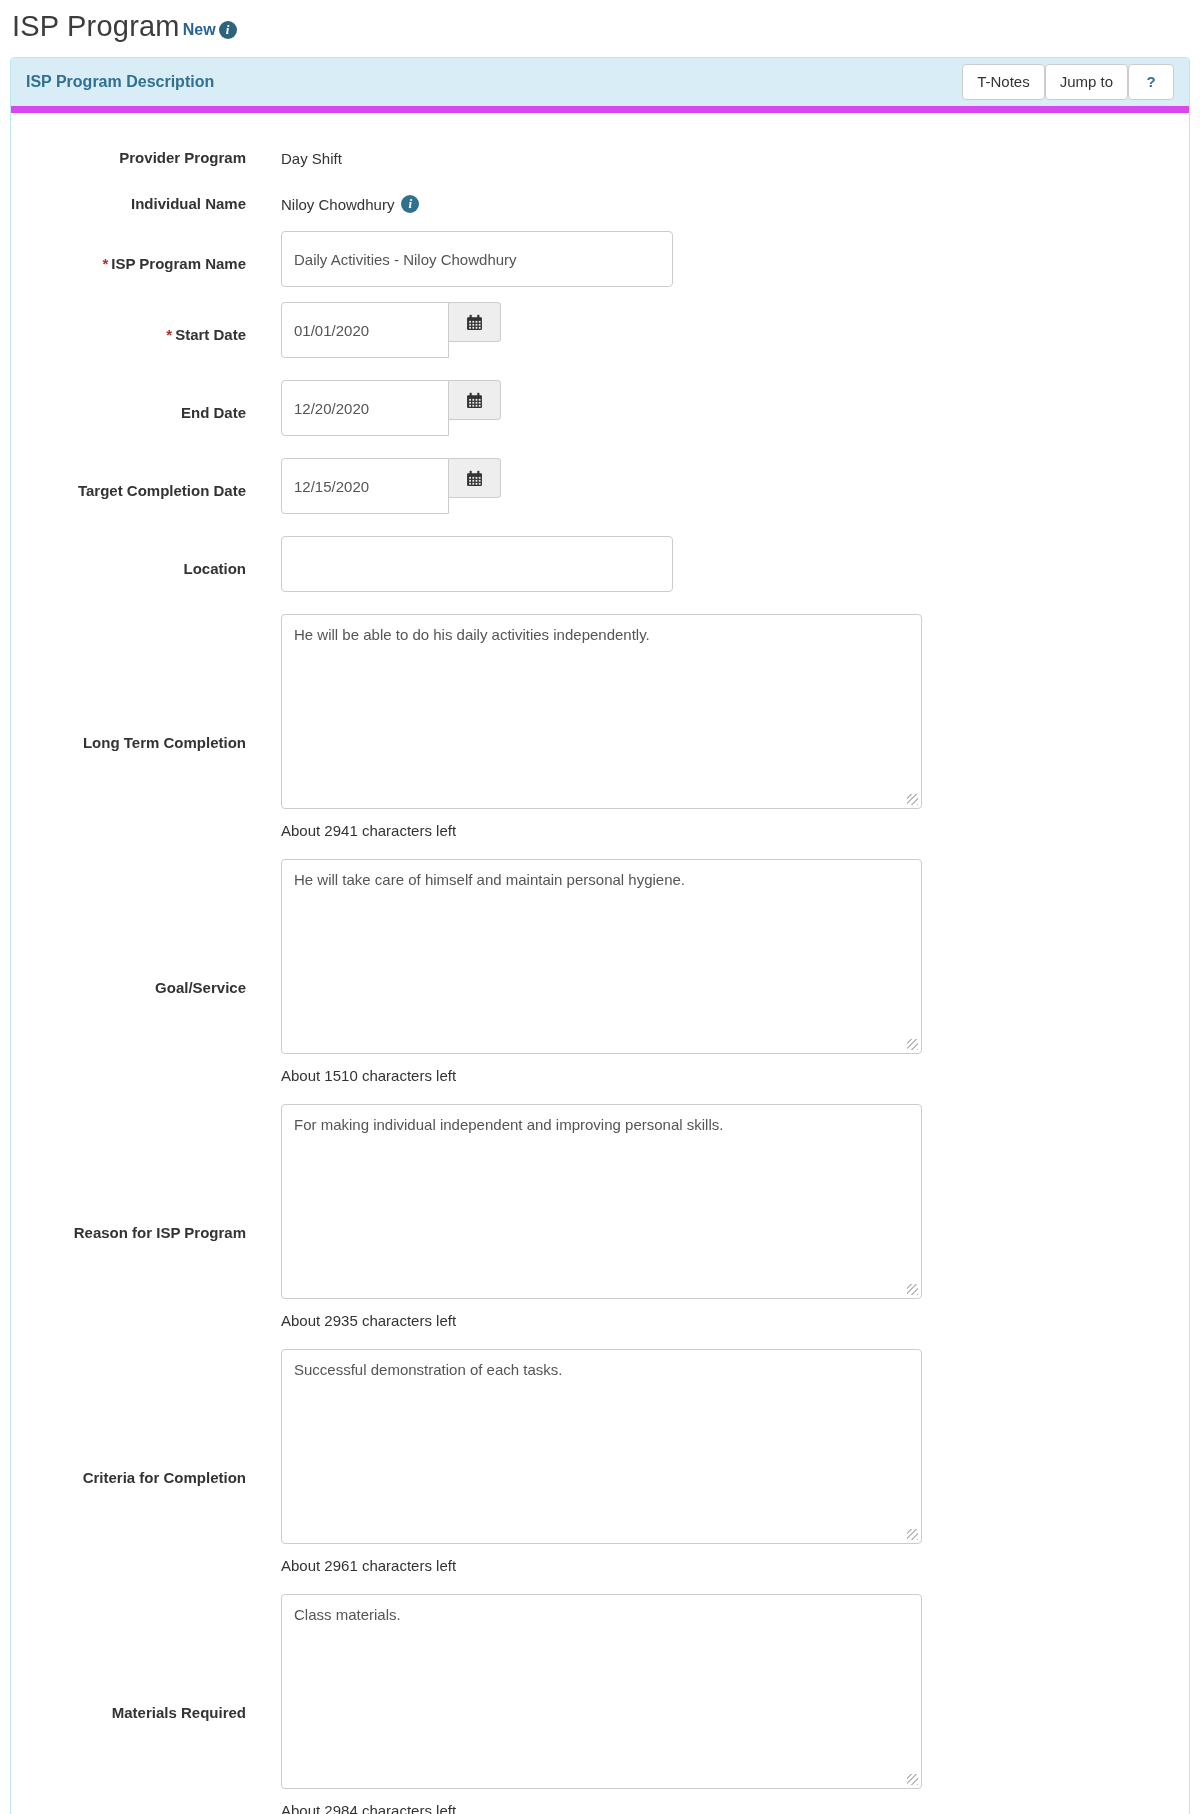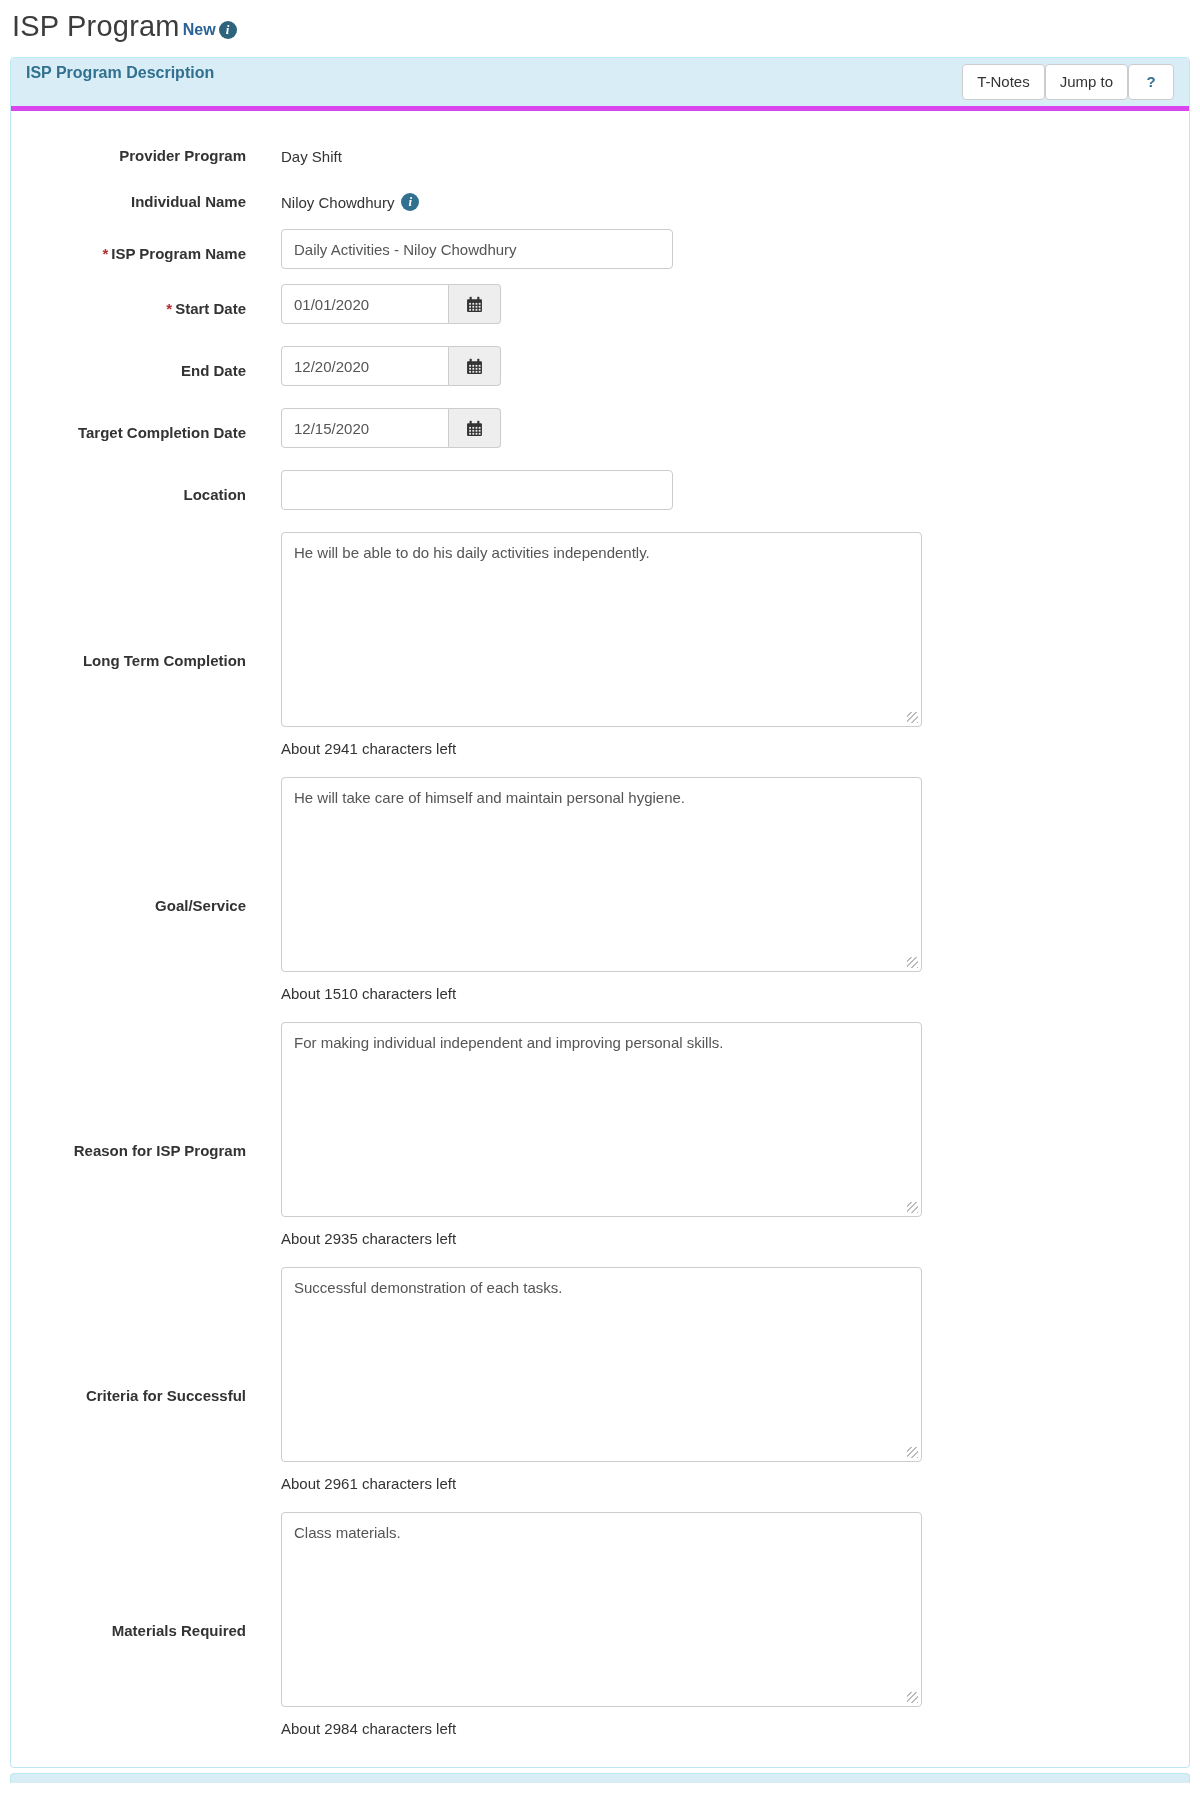--- a/index.html
+++ b/index.html
@@ -50,26 +50,26 @@
 
   
   .panel {
     margin: 0 10px;
     border: 1px solid #bce8f1;
     border-radius: 4px;
     background: #fff;
   }
   .panel-header {
     background: #d9edf7;
-    border-bottom: 5px solid #d946ef;
+    border-bottom: 7px solid #d946ef;
     border-radius: 3px 3px 0 0;
     padding: 6px 15px;
     min-height: 47px;
     display: flex;
-    align-items: flex-start;
+    align-items: center;
     justify-content: space-between;
   }
   .panel-title {
     font-size: 16px;
     font-weight: 700;
     color: #31708f;
   }
   .header-buttons { display: flex; align-items: center; }
   .btn {
     background: #fff;
@@ -105,21 +105,21 @@
   .static-value {
     font-size: 15px;
     color: #333;
     padding-top: 10px;
     display: flex;
     align-items: center;
     gap: 7px;
   }
 
   input.text-input {
-    height: 40px;
+    height: 56px;
     border: 1px solid #ccc;
     border-radius: 4px;
     padding: 17px 12px;
     font-family: "Liberation Sans", sans-serif;
     font-size: 15px;
     color: #555;
     background: #fff;
     outline: none;
   }
   .wide { width: 392px; }
@@ -339,21 +339,21 @@
 
     <div class="form-row" style="margin-bottom:0;">
       <div class="label-col" style="padding-top:12px;">Reason for ISP Program</div>
       <div class="ctrl-col">
         <textarea class="big-text" style="">For making individual independent and improving personal skills.</textarea>
         <div class="char-counter">About 2935 characters left</div>
       </div>
     </div>
 
     <div class="form-row" style="margin-bottom:0;">
-      <div class="label-col" style="padding-top:12px;">Criteria for Successful</div>
+      <div class="label-col" style="padding-top:12px;">Criteria for Completion</div>
       <div class="ctrl-col">
         <textarea class="big-text" style="">Successful demonstration of each tasks.</textarea>
         <div class="char-counter">About 2961 characters left</div>
       </div>
     </div>
 
     <div class="form-row" style="margin-bottom:0;">
       <div class="label-col" style="padding-top:12px;">Materials Required</div>
       <div class="ctrl-col">
         <textarea class="big-text" style="">Class materials.</textarea>

